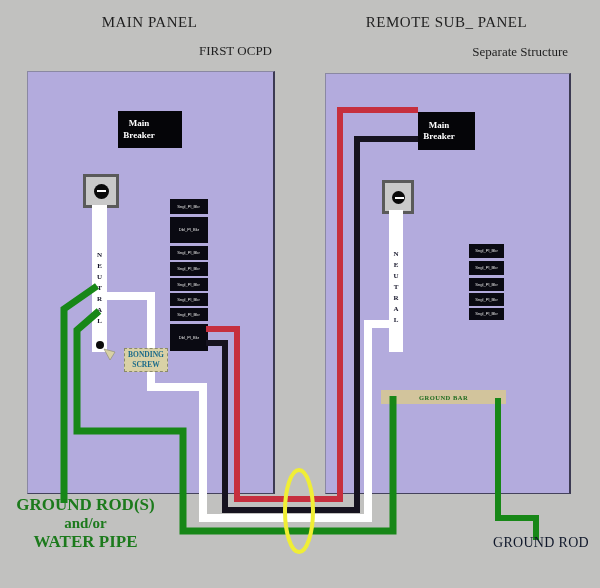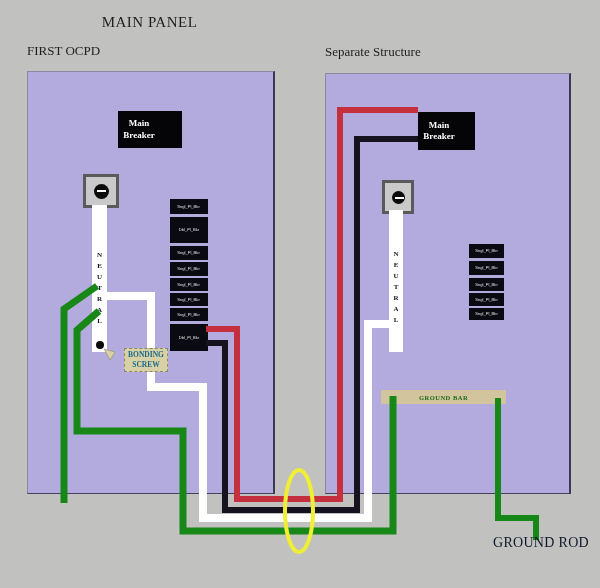--- a/index.html
+++ b/index.html
@@ -1,20 +1,20 @@
 <!DOCTYPE html>
 <html><head>
 <meta charset="utf-8">
 <style>
   html,body{margin:0;padding:0;background:#c1c1bf;}
   .stage{position:relative;width:600px;height:588px;background:#c1c1bf;overflow:hidden;
          font-family:"Liberation Serif", serif;}
   .abs{position:absolute;}
   .title{font-size:15px;color:#1f1f1f;text-align:center;letter-spacing:.5px;}
-  .subtitle{font-size:13px;color:#1f1f1f;text-align:left;}
+  .subtitle{font-size:13px;color:#1f1f1f;text-align:right;}
   .panel{position:absolute;background:#b3abdd;border:1px solid #8a88a2;
          border-right:2px solid #3c3a52;border-bottom:1px solid #44425c;}
   .mbreaker{position:absolute;background:#050508;color:#fff;font-weight:bold;font-size:9px;
             line-height:1.25;display:flex;align-items:center;text-align:center;}
   .mbreaker span{width:42px;}
   .lug{position:absolute;background:#c9c9c9;border:3px solid #5a5a5a;
        display:flex;align-items:center;justify-content:center;}
   .lugdot{width:15px;height:15px;border-radius:50%;background:#0a0a0a;position:relative;}
   .lugdot::after{content:"";position:absolute;left:3px;top:6px;width:9px;height:2px;background:#fff;}
   .nbar{position:absolute;background:#ffffff;display:flex;justify-content:center;}
@@ -30,20 +30,21 @@
   .gnote{color:#1c7a1c;font-weight:bold;text-align:center;line-height:1.15;}
   svg.wires{position:absolute;left:0;top:0;}
 </style>
 </head>
 <body>
 
 <div class="stage">
 
   <div class="abs title" style="left:27px;top:14px;width:245px;">MAIN PANEL</div>
   <div class="abs subtitle" style="left:27px;top:43px;width:245px;">FIRST OCPD</div>
+  <div class="abs title" style="left:325px;top:14px;width:243px;">REMOTE SUB_ PANEL</div>
   <div class="abs subtitle" style="left:325px;top:44px;width:243px;">Separate Structure</div>
 
   <div class="panel" style="left:27px;top:71px;width:245px;height:421px;"></div>
   <div class="panel" style="left:325px;top:73px;width:243px;height:419px;"></div>
 
   <div class="mbreaker" style="left:118px;top:111px;width:64px;height:37px;">
     <span>Main Breaker</span>
     </div>
 
   <div class="lug" style="left:83px;top:174px;width:30px;height:28px;">
@@ -126,17 +127,22 @@
     <polyline points="206,329 237,329 237,499 340,499 340,110 418,110" fill="none" stroke-width="6" stroke="#c62f3e"></polyline>
 
     <circle cx="100" cy="345" r="4" fill="#0b0b0b"></circle>
     <polygon points="104,349 115,352 110,360" fill="#d9d1a6" stroke="#8a8a6a" stroke-width="0.6"></polygon>
 
     <ellipse cx="299" cy="511" rx="14" ry="41" fill="none" stroke-width="4" stroke="#f0ee35"></ellipse>
   </svg>
 
   <div class="bonding" style="left:108px;top:348px;width:38px;margin-left:16px;">BONDING SCREW</div>
 
+  <div class="abs gnote" style="left:8px;top:495px;width:155px;">
+    <div style="font-size:17px;">GROUND ROD(S)</div>
+    <div style="font-size:15px;">and/or</div>
+    <div style="font-size:17px;">WATER PIPE</div>
+  </div>
 
 
   <div class="abs" style="left:493px;top:535px;font-size:14px;color:#0f172a;letter-spacing:.3px;">GROUND ROD</div>
 
 </div>
 
 </body></html>

